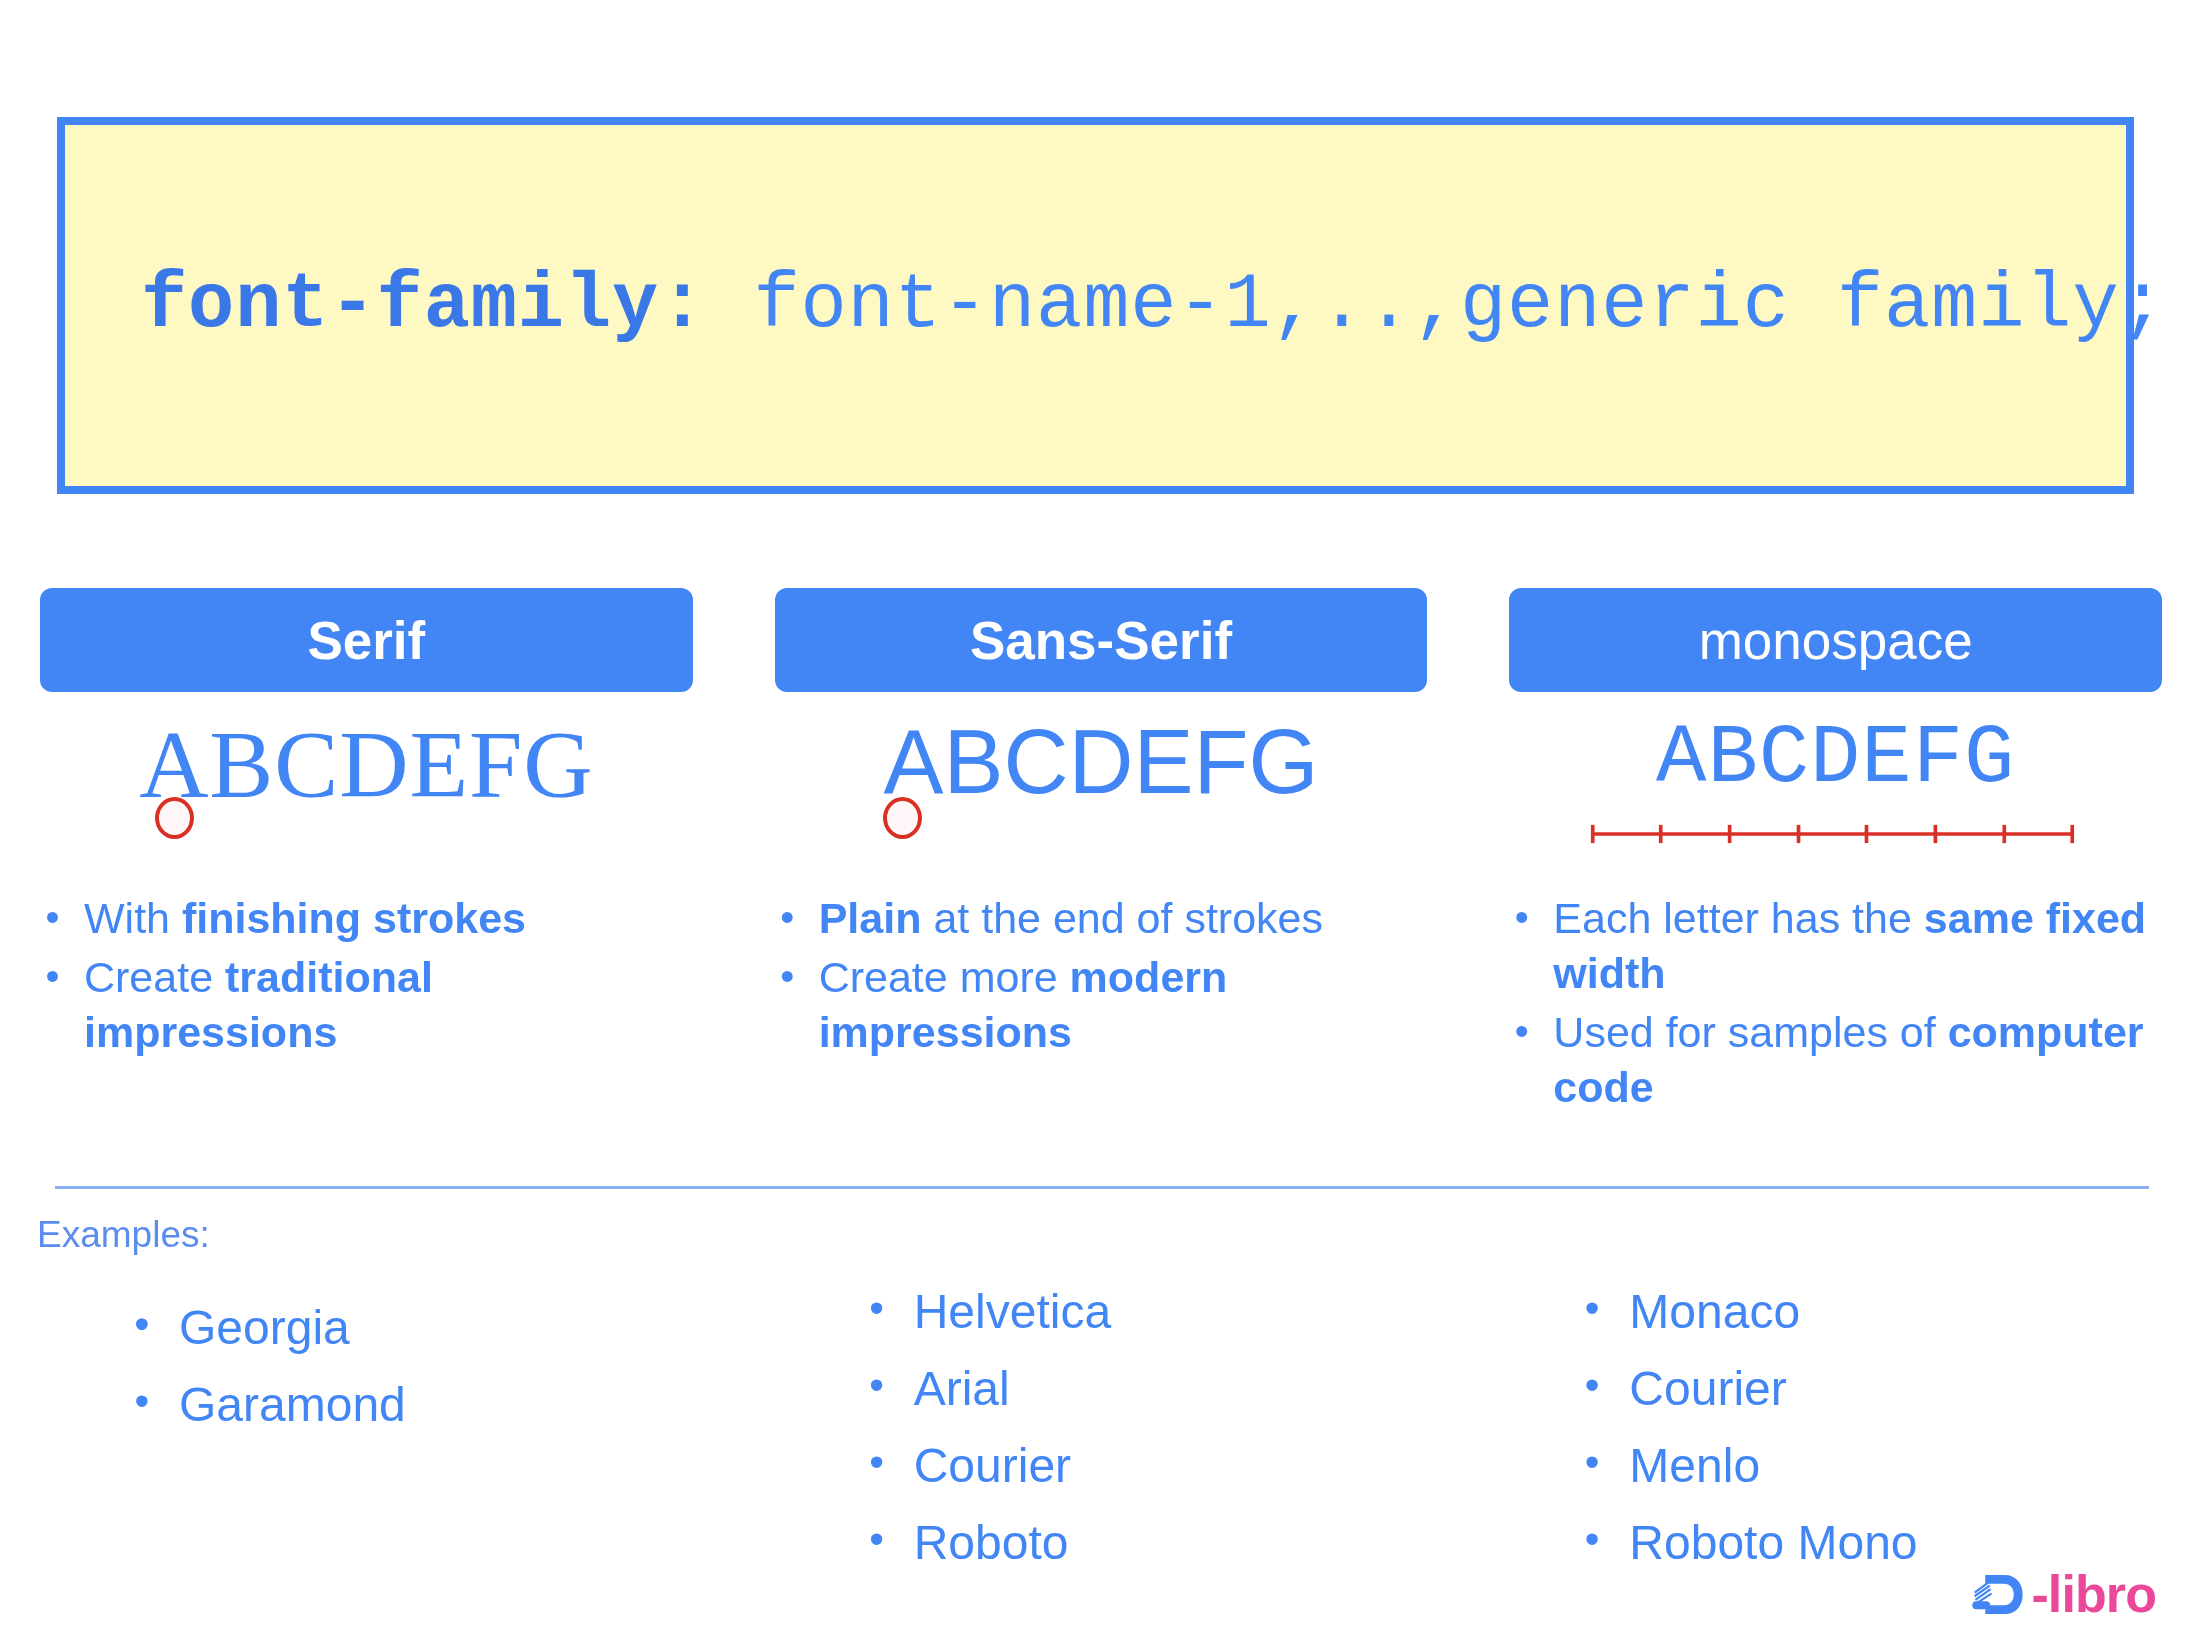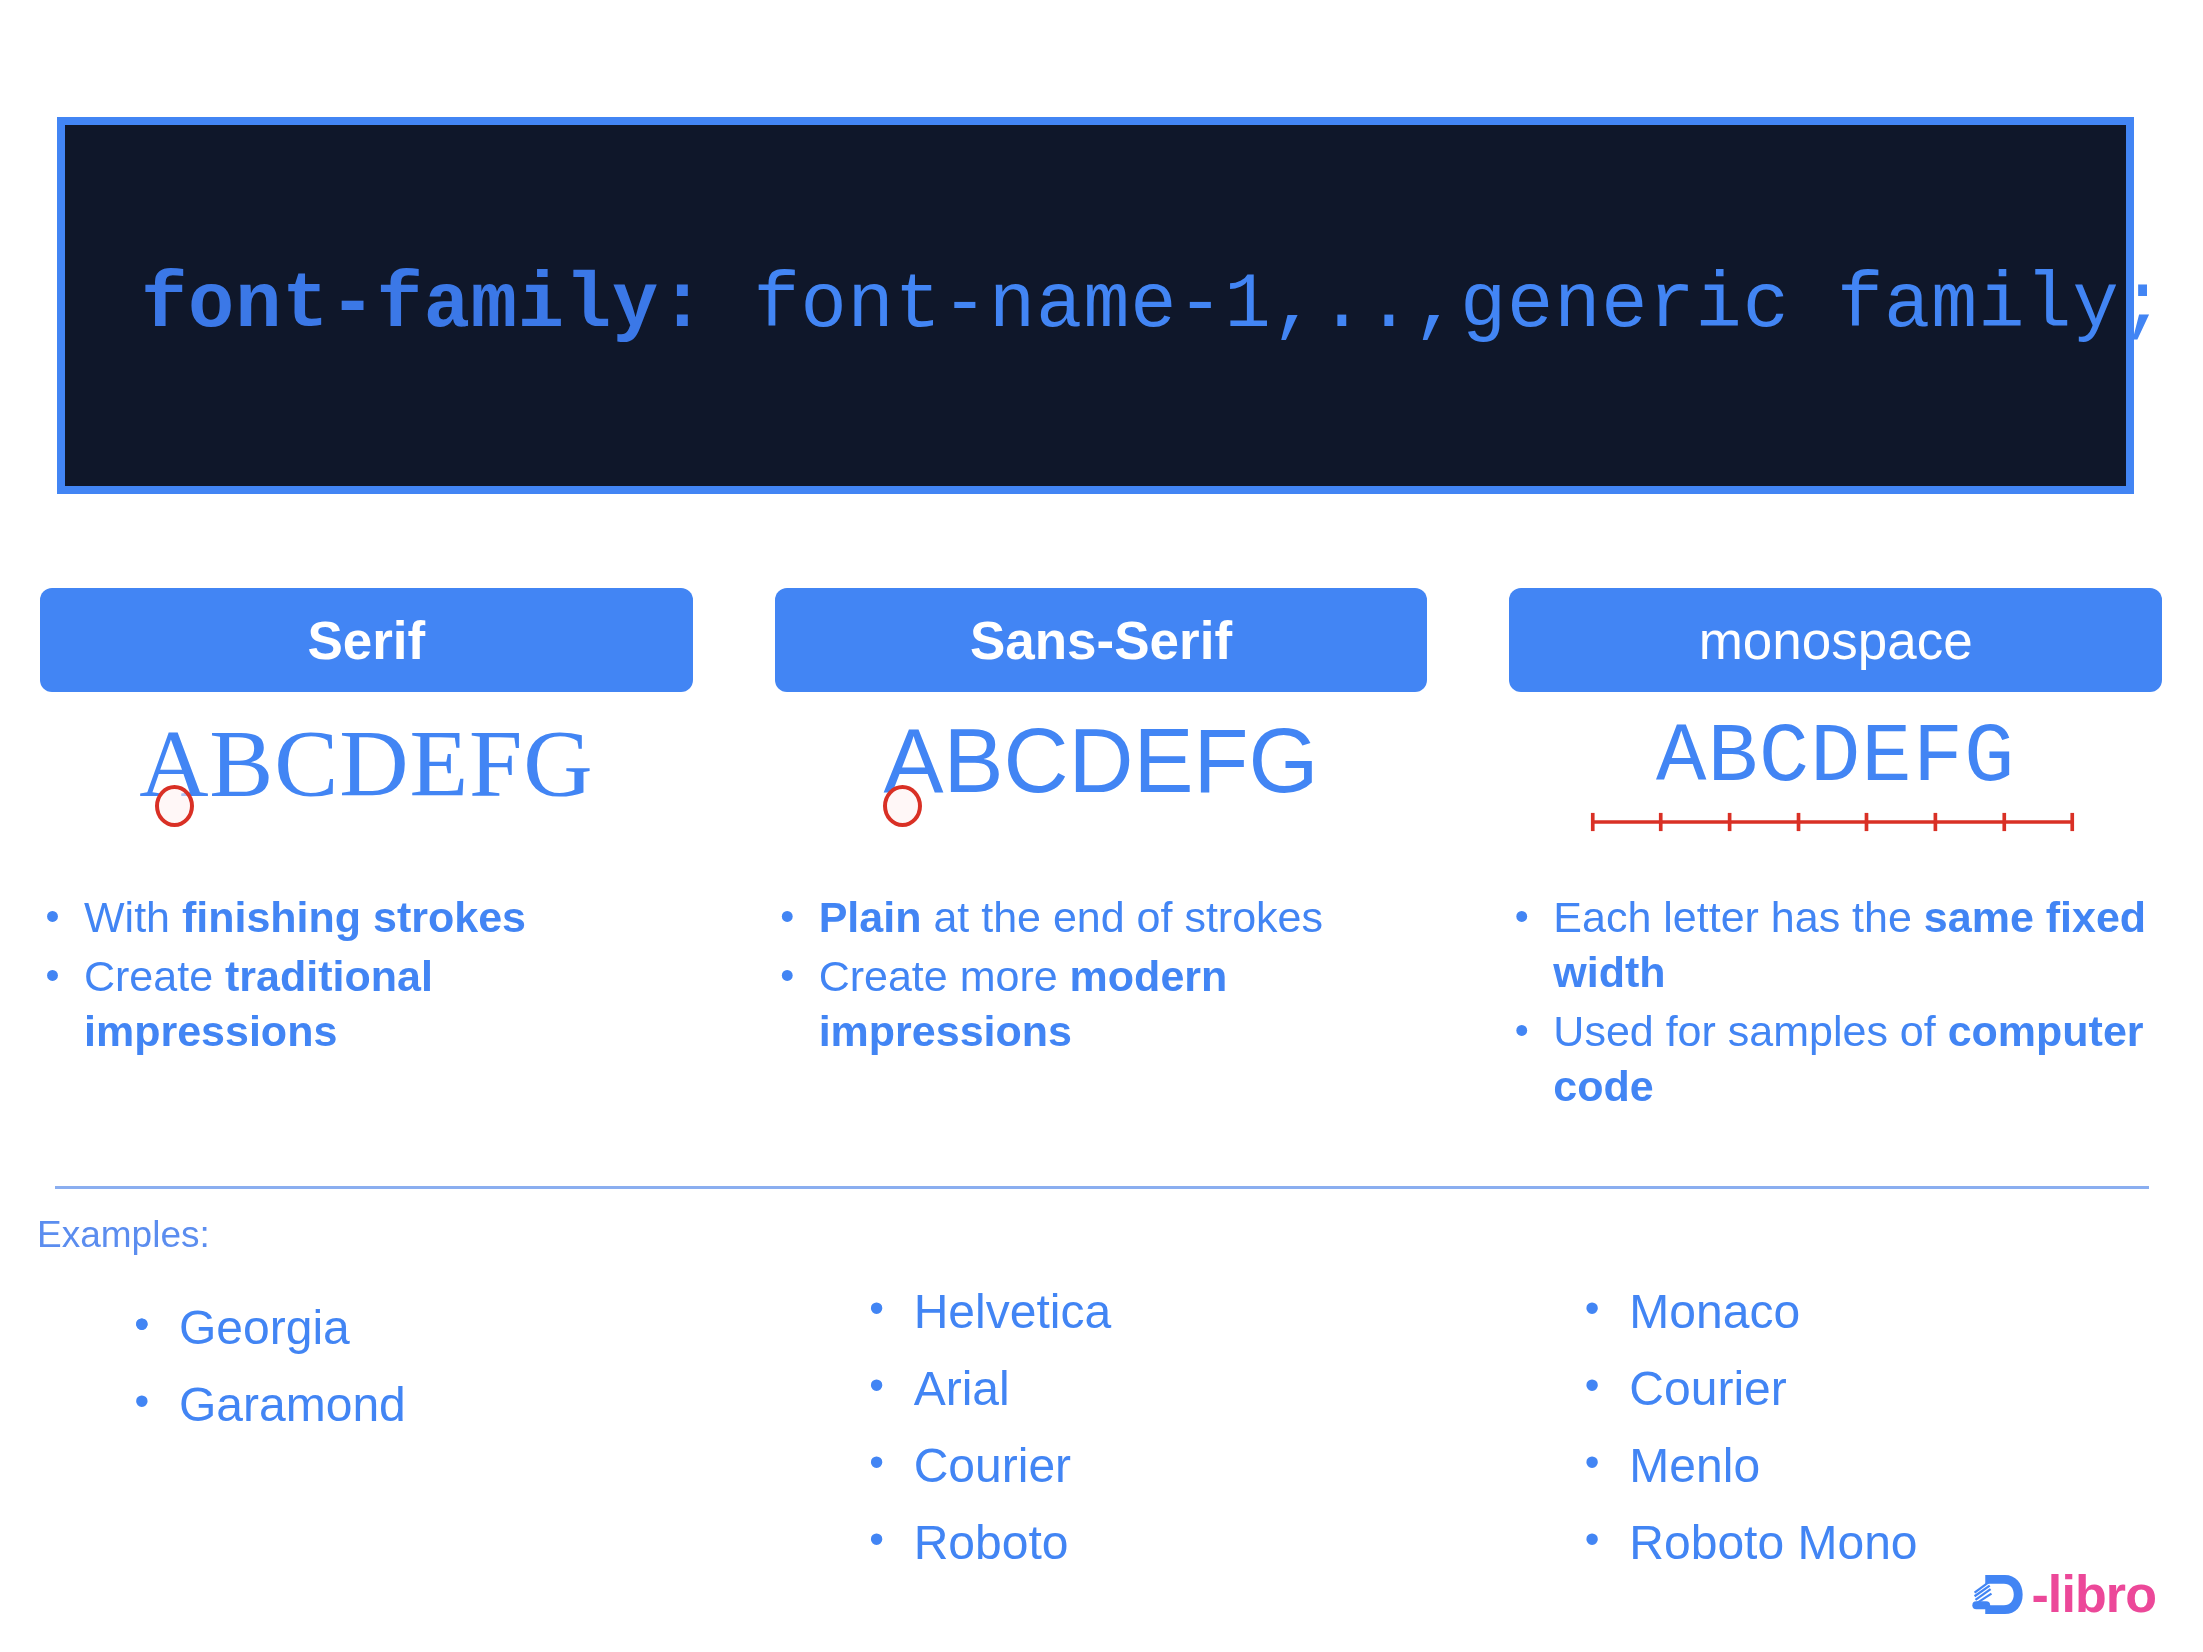--- a/index.html
+++ b/index.html
@@ -18,21 +18,21 @@
 
   
   .code-box {
     position: absolute;
     left: 57px;
     top: 117px;
     width: 2077px;
     height: 377px;
     border: 8.3px solid #4285F4;
     box-sizing: border-box;
-    background: #0f172a;
+    background: #fef9c3;
     display: flex;
     align-items: center;
   }
   .code-line {
     margin-left: 76px;
     font-family: "Liberation Mono", "DejaVu Sans Mono", monospace;
     font-size: 77px;
     letter-spacing: 0.9px;
     color: #3B78E7;
     white-space: pre;
@@ -81,21 +81,22 @@
     font-size: 53px;
   }
 
   
   .sample-wrap {
     position: relative;
     height: 161px;
     display: flex;
     align-items: flex-start;
     justify-content: center;
-    padding-top: 24px;
+    padding-top: 13px;
+    margin-top: 12px;
   }
   .sample {
     font-size: 88px;
     color: #4285F4;
     line-height: 1.0;
     white-space: nowrap;
   }
   .sample.serif  { font-family: "Liberation Serif", "DejaVu Serif", serif; font-size: 96px; letter-spacing: 0.9px; }
   .sample.sans   { font-family: "Liberation Sans", "DejaVu Sans", sans-serif; font-size: 90px; letter-spacing: 0px; }
   .sample.mono   { font-family: "Liberation Mono", "DejaVu Sans Mono", monospace; font-size: 84px; letter-spacing: 0.9px; }

